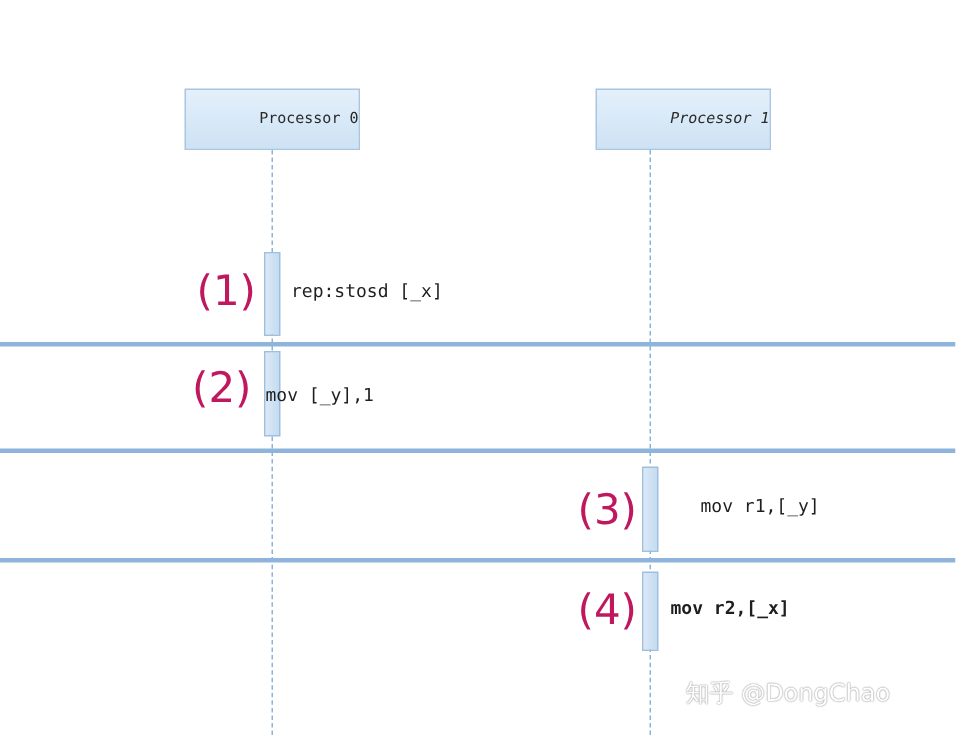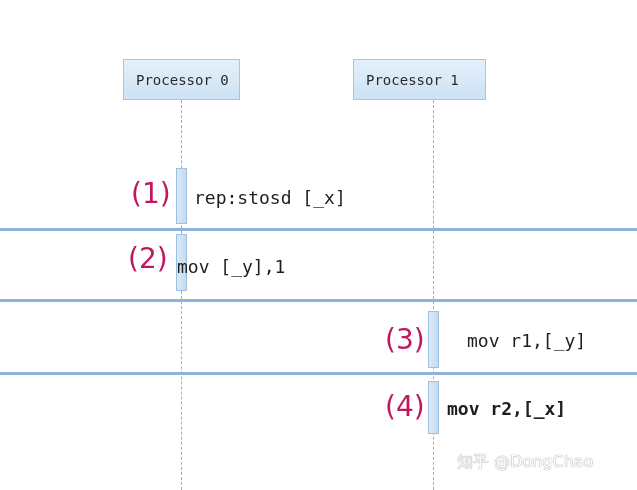--- a/index.html
+++ b/index.html
@@ -2,55 +2,55 @@
 <html><head>
 <meta charset="utf-8">
 <style>
   html, body { margin: 0; padding: 0; background: #ffffff; }
   body { width: 637px; height: 490px; position: relative; overflow: hidden; font-family: "DejaVu Sans Mono", monospace; }
   .proc-box {
     position: absolute; height: 41px;
     background: linear-gradient(#e4f0fb, #cde2f4);
     border: 1px solid #a8c6e2;
     box-sizing: border-box;
-    display: flex; align-items: center; justify-content: flex-start;
-    font-family: "DejaVu Sans Mono", monospace; font-size: 14px; color: #2a2a2a; padding-left: 12px;
+    display: flex; align-items: center; justify-content: flex-end;
+    font-family: "DejaVu Sans Mono", monospace; font-size: 10px; color: #2a2a2a; padding-left: 12px;
   }
   .lifeline {
     position: absolute; width: 0;
     border-left: 1.5px dashed #8ab4dc;
   }
   .sep {
     position: absolute; left: 0; width: 637px; height: 3px; background: #8fb4dc;
   }
   .act {
     position: absolute; width: 11px;
     background: linear-gradient(90deg, #dbe9f7, #c4dbf1);
     border: 1px solid #9fbfdf; box-sizing: border-box;
   }
   .step {
     position: absolute; font-family: "DejaVu Sans", sans-serif; font-size: 28px; color: #c0185f;
   }
   .instr {
-    position: absolute; font-family: "DejaVu Sans Mono", monospace; font-size: 18px; color: #1e1e1e;
+    position: absolute; font-family: "DejaVu Sans Mono", monospace; font-size: 12px; color: #1e1e1e;
   }
   .wm {
     position: absolute; font-family: "DejaVu Sans", sans-serif; font-size: 16px; color: #ffffff;
     text-shadow: 0 0 1px #9a9a9a, 0 0 1px #9a9a9a;
   }
 </style>
 </head>
 <body>
 
 <div>
 
   <div class="proc-box" style="left:123px; top:59px; width:117px;">
     <span>Processor 0</span>
   </div>
-  <div class="proc-box" style="left:353px; top:59px; width:133px;">
+  <div class="proc-box" style="left:397px; top:59px; width:117px;font-style:italic;">
     <span>Processor 1</span>
   </div>
 
   <div class="lifeline" style="left:181px; top:100px; height:390px;"></div>
   <div class="lifeline" style="left:433px; top:100px; height:390px;"></div>
 
   <div class="sep" style="top:228px;"></div>
   <div class="sep" style="top:299px;"></div>
   <div class="sep" style="top:372px;"></div>
 

